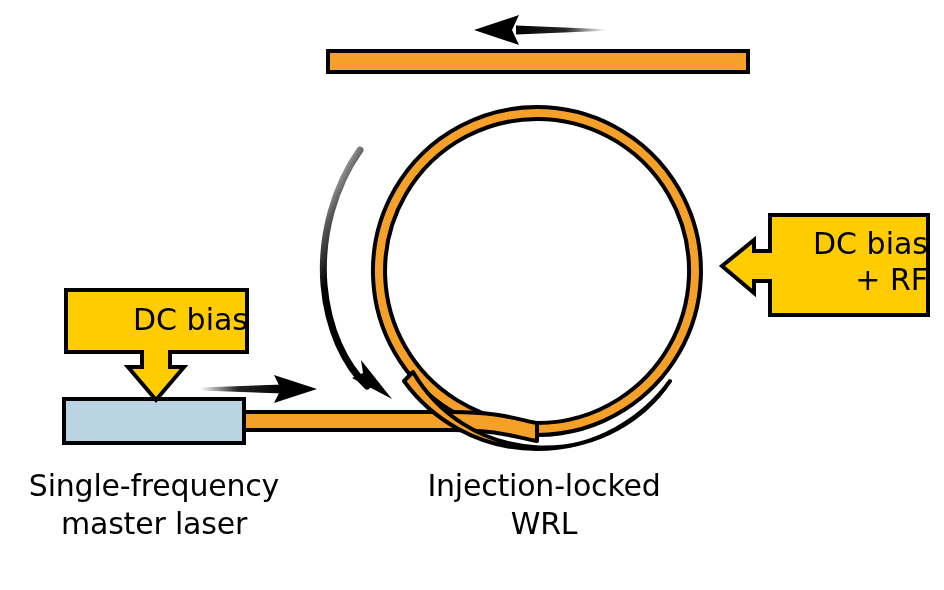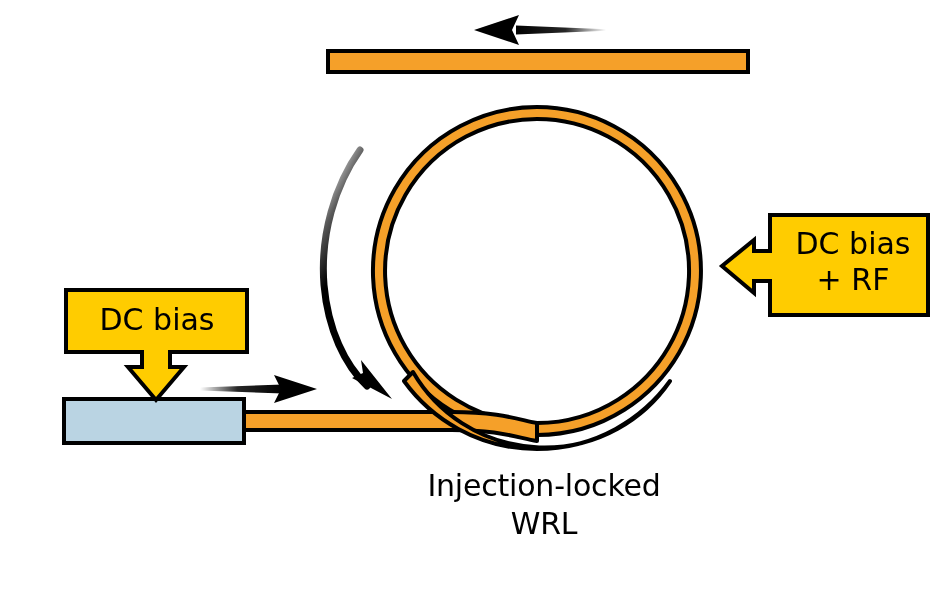--- a/index.html
+++ b/index.html
@@ -39,21 +39,21 @@
     top: 467px;
     width: 308px;
   }
   #caption-wrl {
     left: 396px;
     top: 467px;
     width: 296px;
   }
   .box-label {
     position: absolute;
-    text-align: center;
+    text-align: right;
     color: #000000;
     font-family: "DejaVu Sans", sans-serif;
     font-size: 30px;
     line-height: 36px;
     white-space: pre;
     pointer-events: none;
   }
   #label-dc-bias {
     left: 66px;
     top: 302px;
@@ -171,17 +171,19 @@
                L 770 251 Z" fill="#FFCC00" stroke="#000000" stroke-width="4" stroke-linejoin="miter"></path>
     </g>
 
   </svg>
 
   <div class="box-label" id="label-dc-bias">DC bias</div>
 
   <div class="box-label" id="label-dc-bias-rf">DC bias
 + RF</div>
 
+  <div class="caption" id="caption-laser">Single-frequency
+master laser</div>
 
   <div class="caption" id="caption-wrl">Injection-locked
 WRL</div>
 
 </div>
 
 </body></html>

